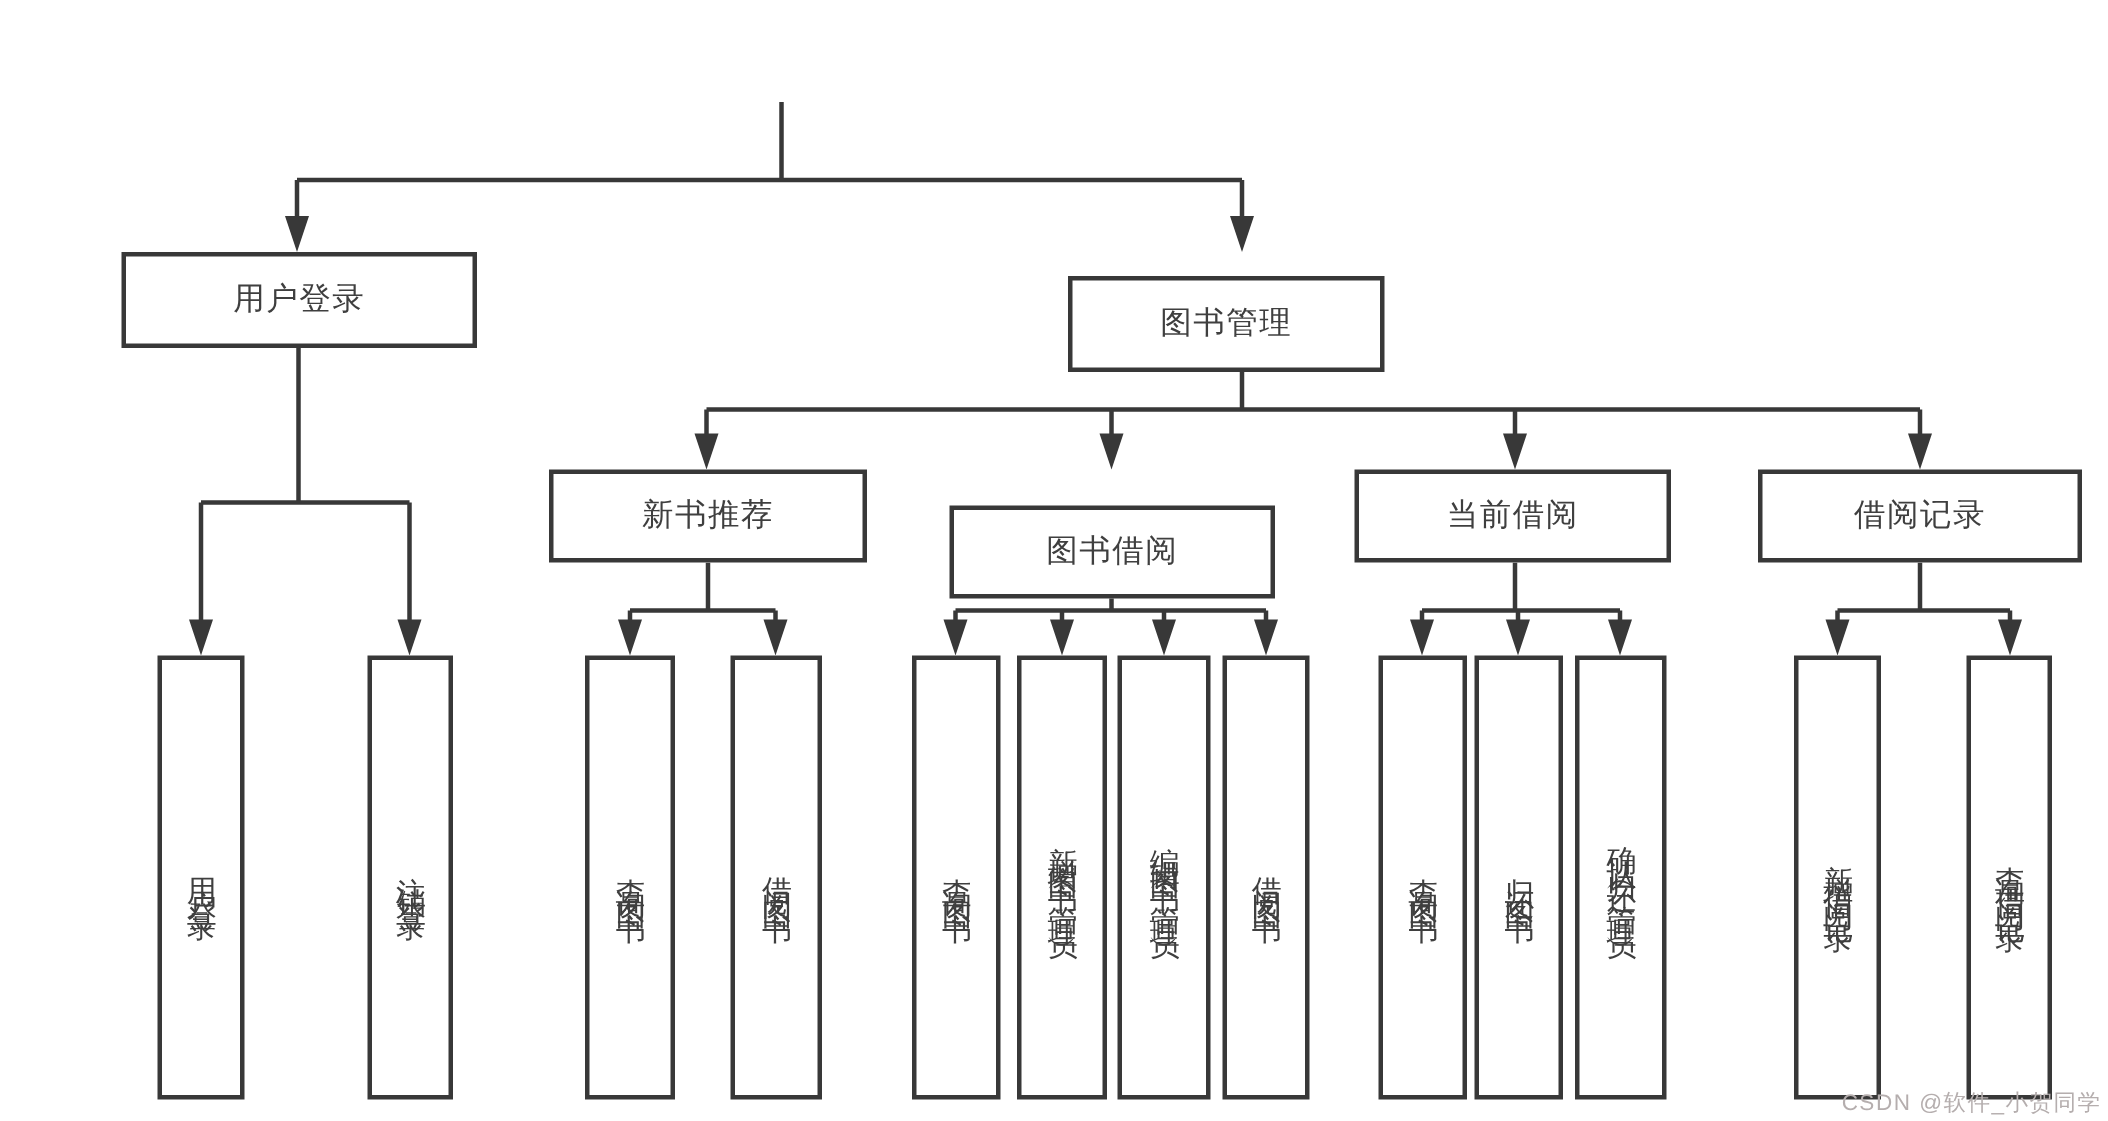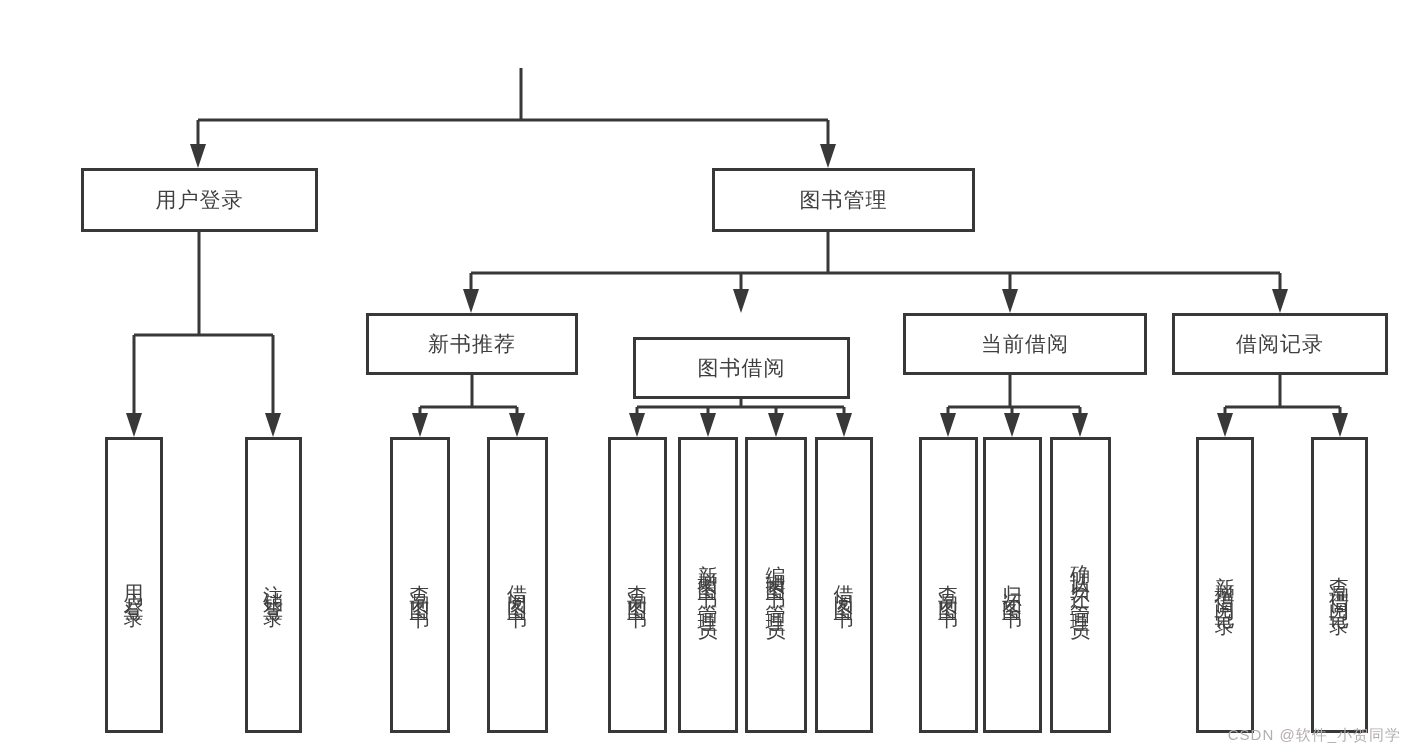--- a/index.html
+++ b/index.html
@@ -74,31 +74,31 @@
          M412,413 h16 l-8,24 z M509,413 h16 l-8,24 z
          M629,413 h16 l-8,24 z M700,413 h16 l-8,24 z M768,413 h16 l-8,24 z M836,413 h16 l-8,24 z
          M940,413 h16 l-8,24 z M1004,413 h16 l-8,24 z M1072,413 h16 l-8,24 z
          M1217,413 h16 l-8,24 z M1332,413 h16 l-8,24 z"></path>
   </svg>
 
 
   <div class="node" style="left:81px; top:168px; width:237px; height:64px;">
     <span>用户登录</span>
   </div>
-  <div class="node" style="left:712px; top:168px; width:263px; height:64px;">
+  <div class="node" style="left:712px; top:184px; width:211px; height:64px;">
     <span>图书管理</span>
   </div>
 
   <div class="node" style="left:366px; top:313px; width:212px; height:62px;">
     <span>新书推荐</span>
   </div>
   <div class="node" style="left:633px; top:313px; width:217px; height:62px;margin-top:24px;">
     <span>图书借阅</span>
   </div>
-  <div class="node" style="left:903px; top:313px; width:244px; height:62px;">
+  <div class="node" style="left:903px; top:313px; width:211px; height:62px;">
     <span>当前借阅</span>
   </div>
   <div class="node" style="left:1172px; top:313px; width:216px; height:62px;">
     <span>借阅记录</span>
   </div>
 
   <div class="node node-v" style="left:105px; top:437px; width:58px; height:296px;">
     <span class="vtext">用户登录</span>
   </div>
   <div class="node node-v" style="left:245px; top:437px; width:57px; height:296px;">

